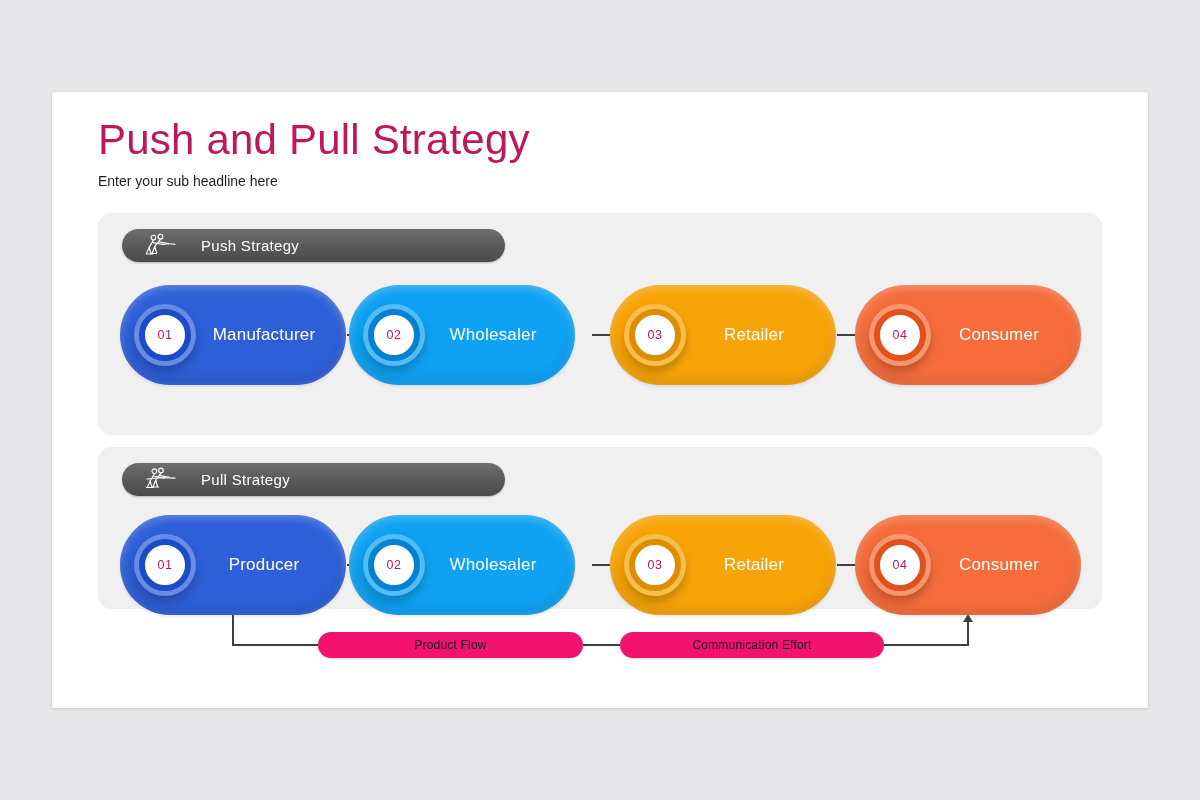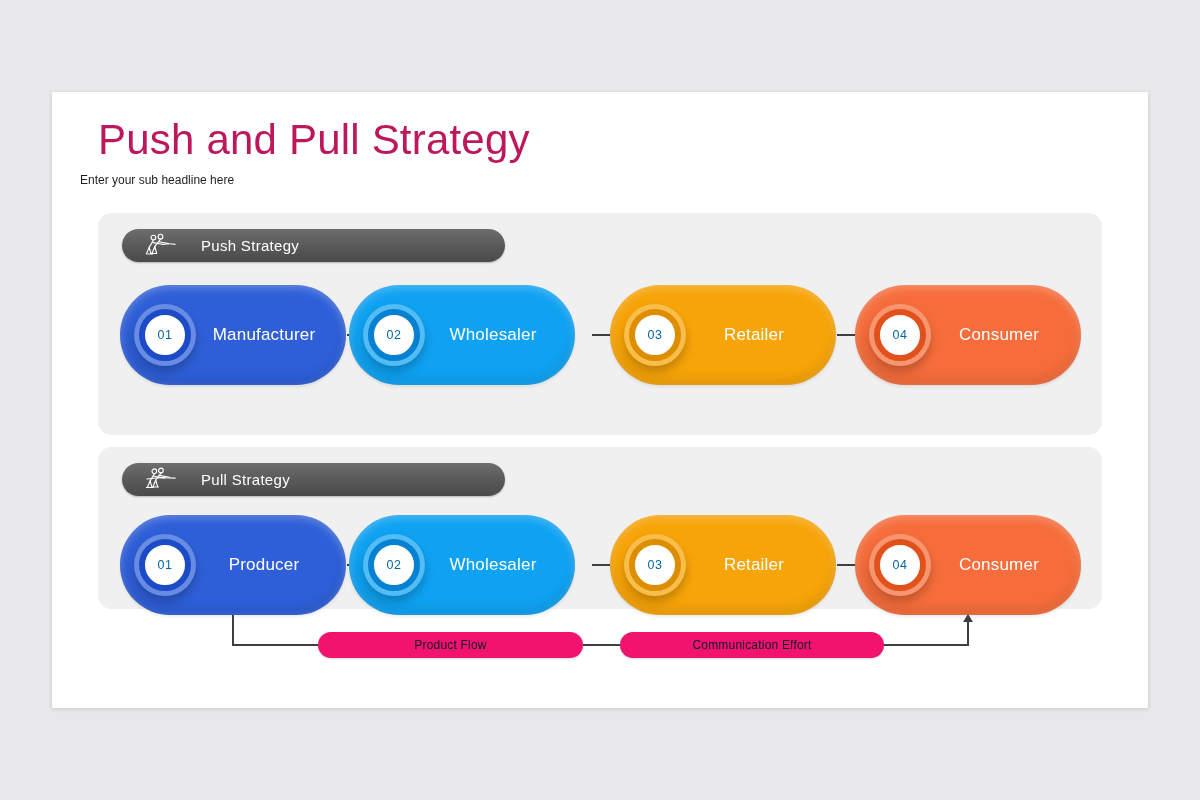--- a/index.html
+++ b/index.html
@@ -12,22 +12,22 @@
   .card {
     position:absolute; left:52px; top:92px; width:1096px; height:616px;
     background:var(--card_bg,#fff); border-radius:2px;
     box-shadow:0 1px 4px rgba(0,0,0,.14);
   }
   .title {
     position:absolute; left:46px; top:24px;
     font-size:42px; font-weight:500; color:#be185d; letter-spacing:.2px;
   }
   .subtitle {
-    position:absolute; left:28px; top:81px;
-    font-size:12px; font-weight:400; color:#1f1f1f;
+    position:absolute; left:46px; top:81px;
+    font-size:14px; font-weight:400; color:#1f1f1f;
   }
   .panel {
     position:absolute; left:46px; width:1004px;
     background:var(--panel_bg,#F0F0F1); border-radius:14px;
   }
   .panel.push { top:121px; height:222px; }
   .panel.pull { top:355px; height:162px; }
   .strategy-badge {
     position:absolute; left:24px; top:16px; width:383px; height:33px;
     border-radius:17px;
@@ -48,21 +48,21 @@
     margin-left:14px; width:62px; height:62px; border-radius:50%;
     display:flex; align-items:center; justify-content:center;
     background:rgba(255,255,255,.28);
     box-shadow:0 6px 10px rgba(0,0,0,.22);
     flex:0 0 auto;
   }
   .num-inner {
     width:52px; height:52px; border-radius:50%; background:#fff;
     border:6px solid #333;
     display:flex; align-items:center; justify-content:center;
-    font-size:12.5px; color:#0369a1; letter-spacing:.5px;
+    font-size:12.5px; color:#be185d; letter-spacing:.5px;
   }
   .pill-label {
     flex:1; text-align:center; padding-right:14px;
     color:#fff; font-size:17px; font-weight:500; letter-spacing:.2px;
   }
   .arrow {
     position:absolute; width:20px; height:2px; background:var(--line,#3F3F3F);
   }
   .panel.push .arrow { top:121px; }
   .panel.pull .arrow { top:117px; }

